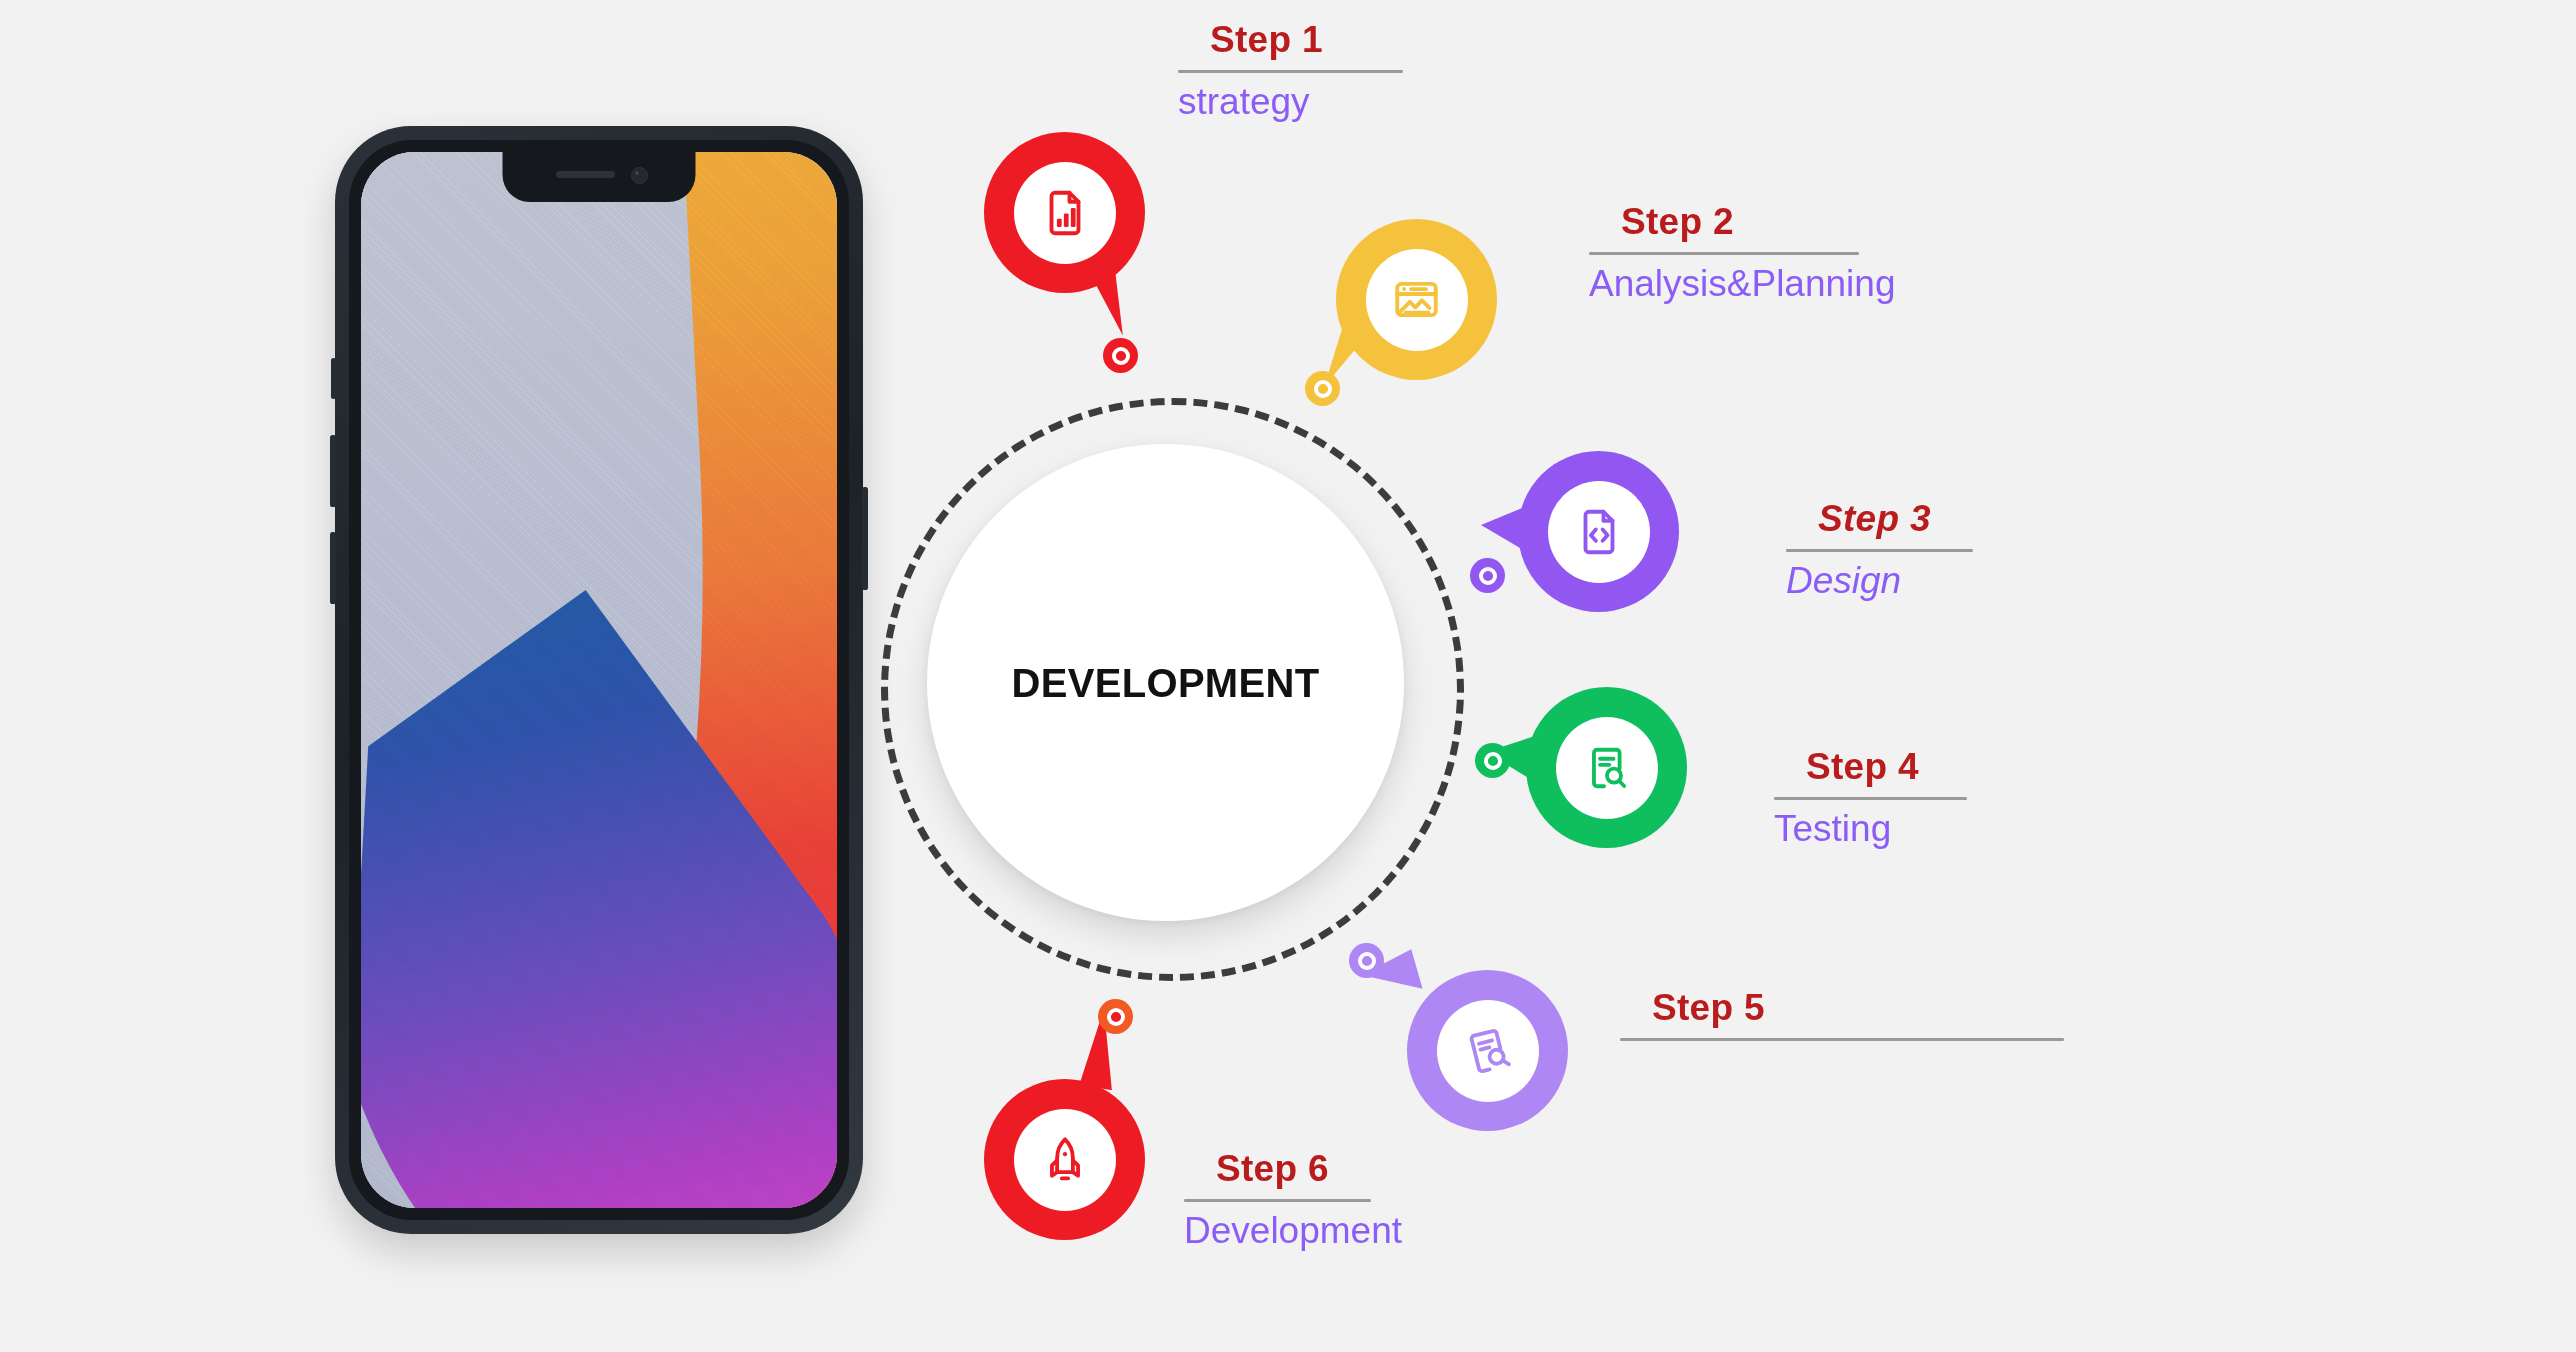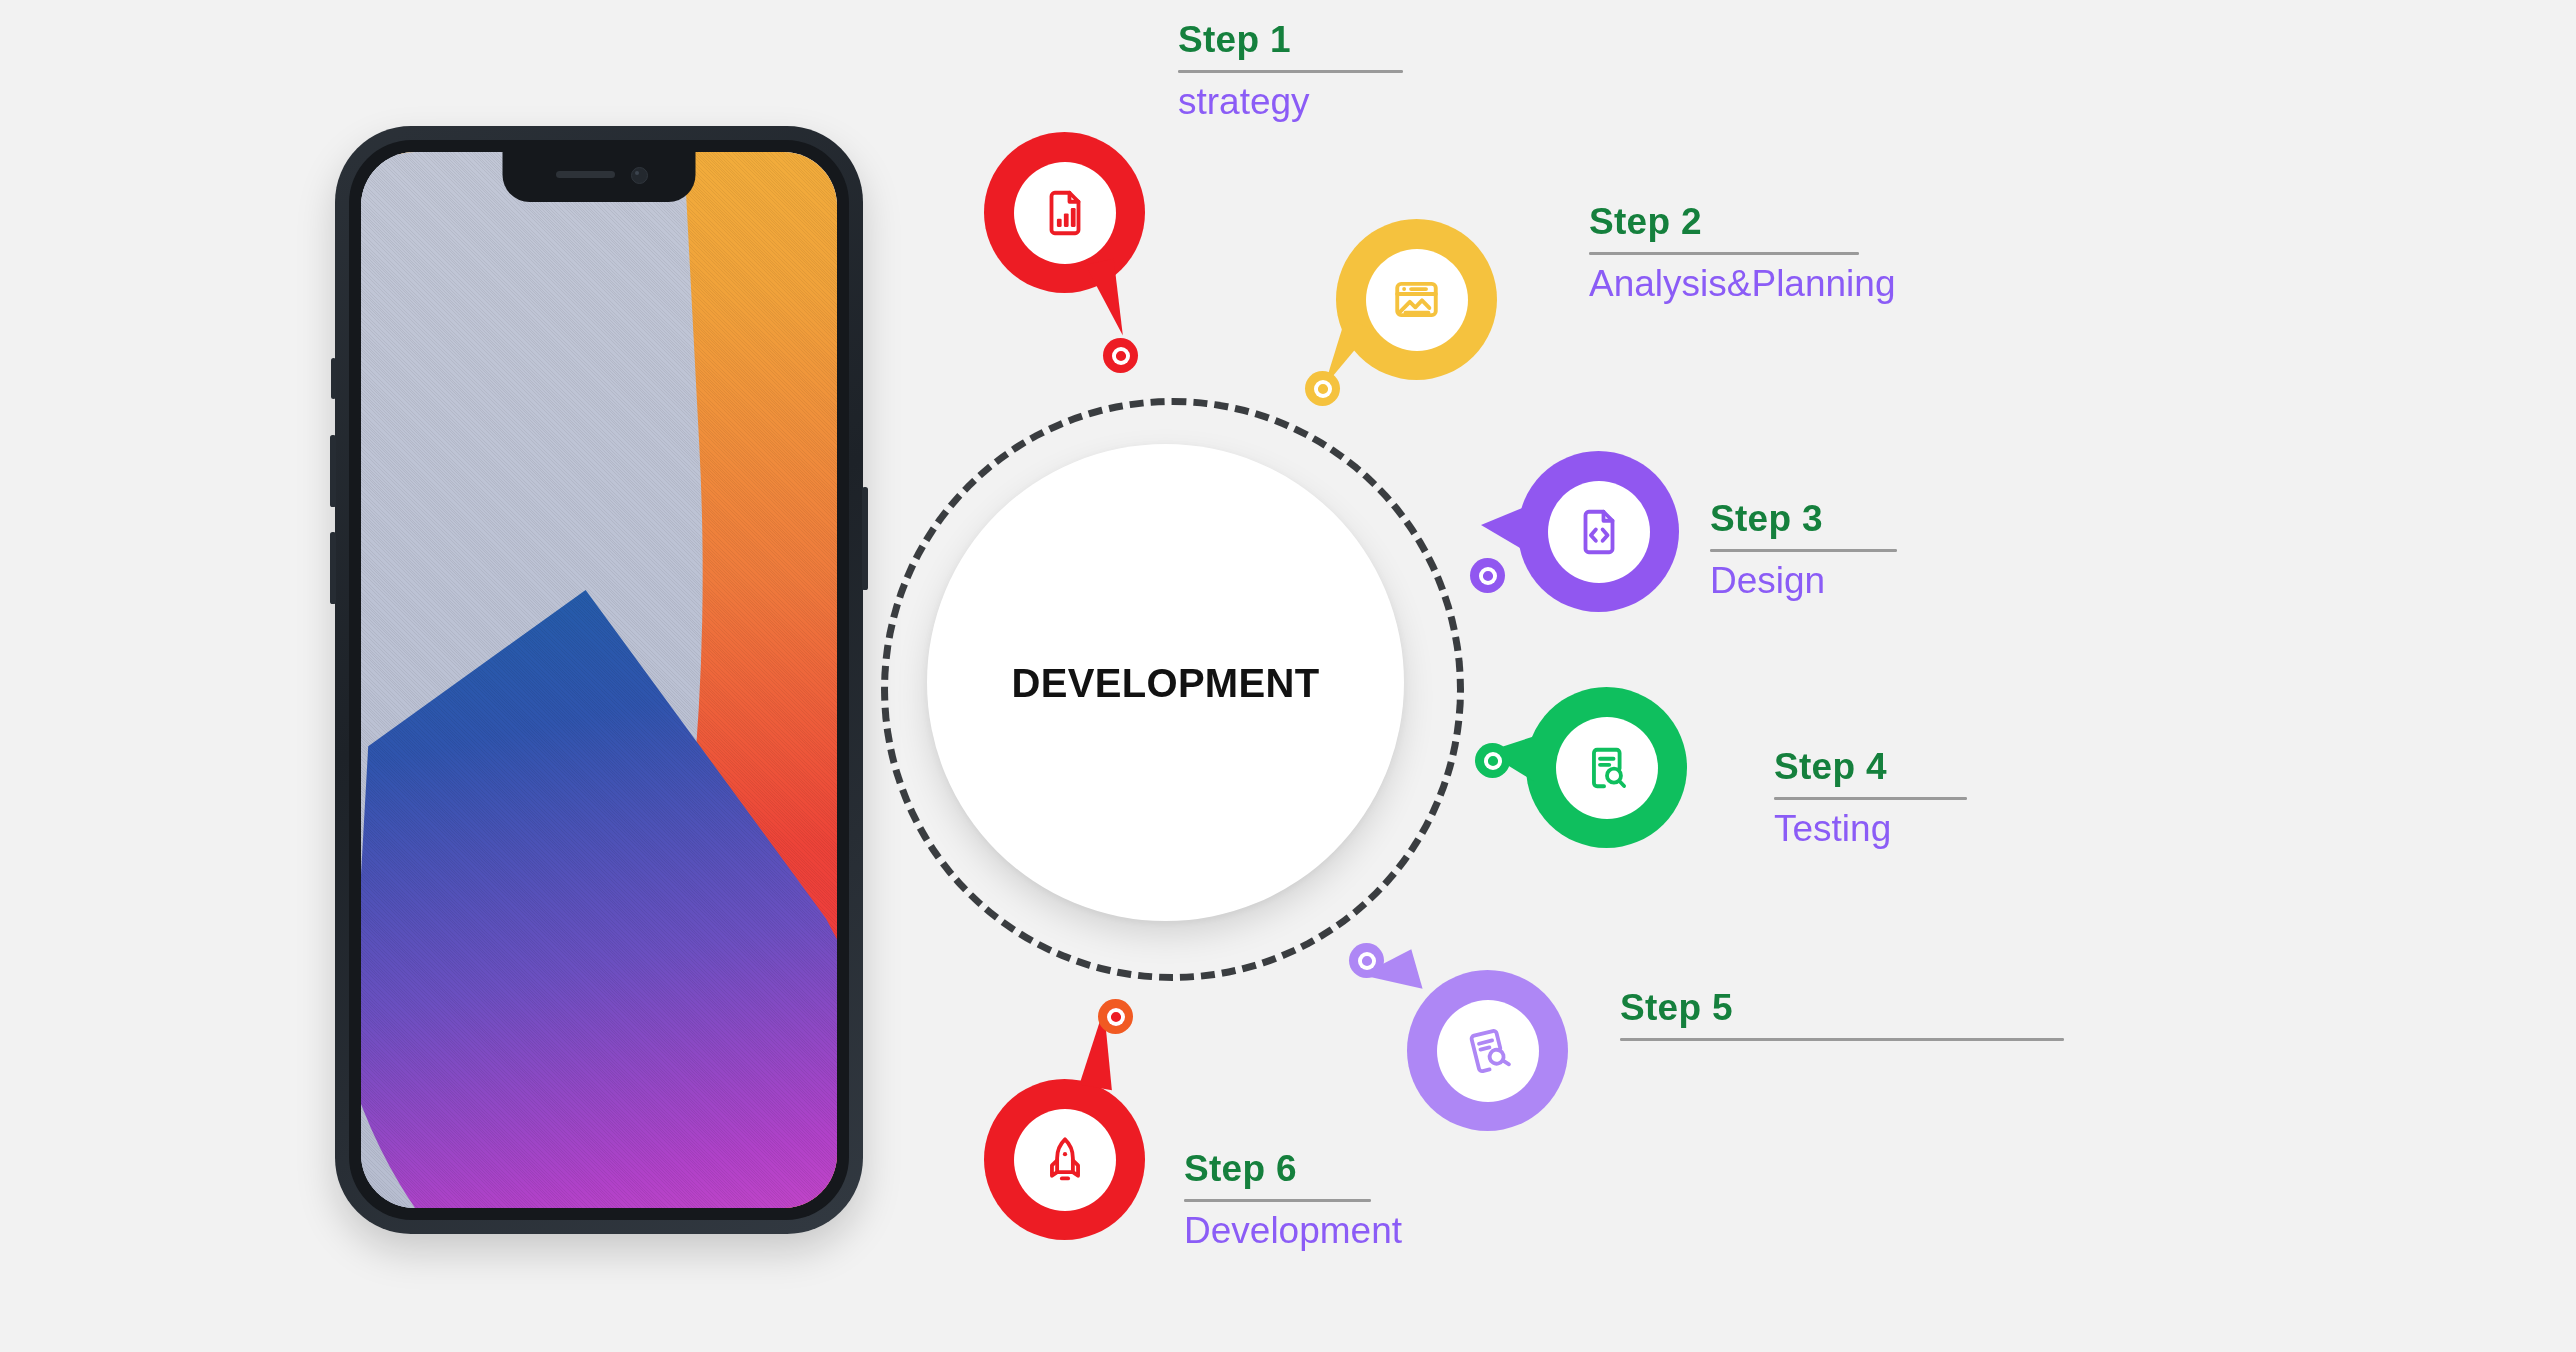--- a/index.html
+++ b/index.html
@@ -95,21 +95,21 @@
   
   .bubble{position:absolute;width:161px;height:161px;border-radius:50%;
     display:flex;align-items:center;justify-content:center;z-index:5;}
   .bubble .disc{width:102px;height:102px;border-radius:50%;background:#fff;
     display:flex;align-items:center;justify-content:center;}
   .bubble .tail{position:absolute;width:0;height:0;}
   .bubble svg{display:block;}
 
   
   .steplabel{position:absolute;z-index:7;}
-  .steplabel .n{font-size:37px;font-weight:bold;color:#15803d;letter-spacing:0.3px;white-space:nowrap;}
+  .steplabel .n{font-size:37px;font-weight:bold;color:#b91c1c;letter-spacing:0.3px;white-space:nowrap;margin-left:32px;}
   .steplabel .rule{height:3.2px;background:#9a9a9a;margin:9px 0 7.7px 0;border-radius:1.3px;}
   .steplabel .t{font-size:37px;font-weight:normal;color:#8b5cf6;white-space:nowrap;}
 </style>
 </head>
 <body>
 
 <div class="stage">
 
   <div class="phone">
     <div class="btn-side btn-mute"></div>
@@ -241,21 +241,21 @@
     <div class="rule"></div>
     <div class="t">strategy</div>
   </div>
 
   <div class="steplabel" style="left:1589px;top:201px;width:270px;">
     <div class="n">Step 2</div>
     <div class="rule"></div>
     <div class="t">Analysis&amp;Planning</div>
   </div>
 
-  <div class="steplabel" style="left:1710px;top:498px;width:187px;">
+  <div class="steplabel" style="left:1786px;top:498px;width:187px;font-style:italic;">
     <div class="n">Step 3</div>
     <div class="rule"></div>
     <div class="t">Design</div>
   </div>
 
   <div class="steplabel" style="left:1774px;top:746px;width:193px;">
     <div class="n">Step 4</div>
     <div class="rule"></div>
     <div class="t">Testing</div>
   </div>

